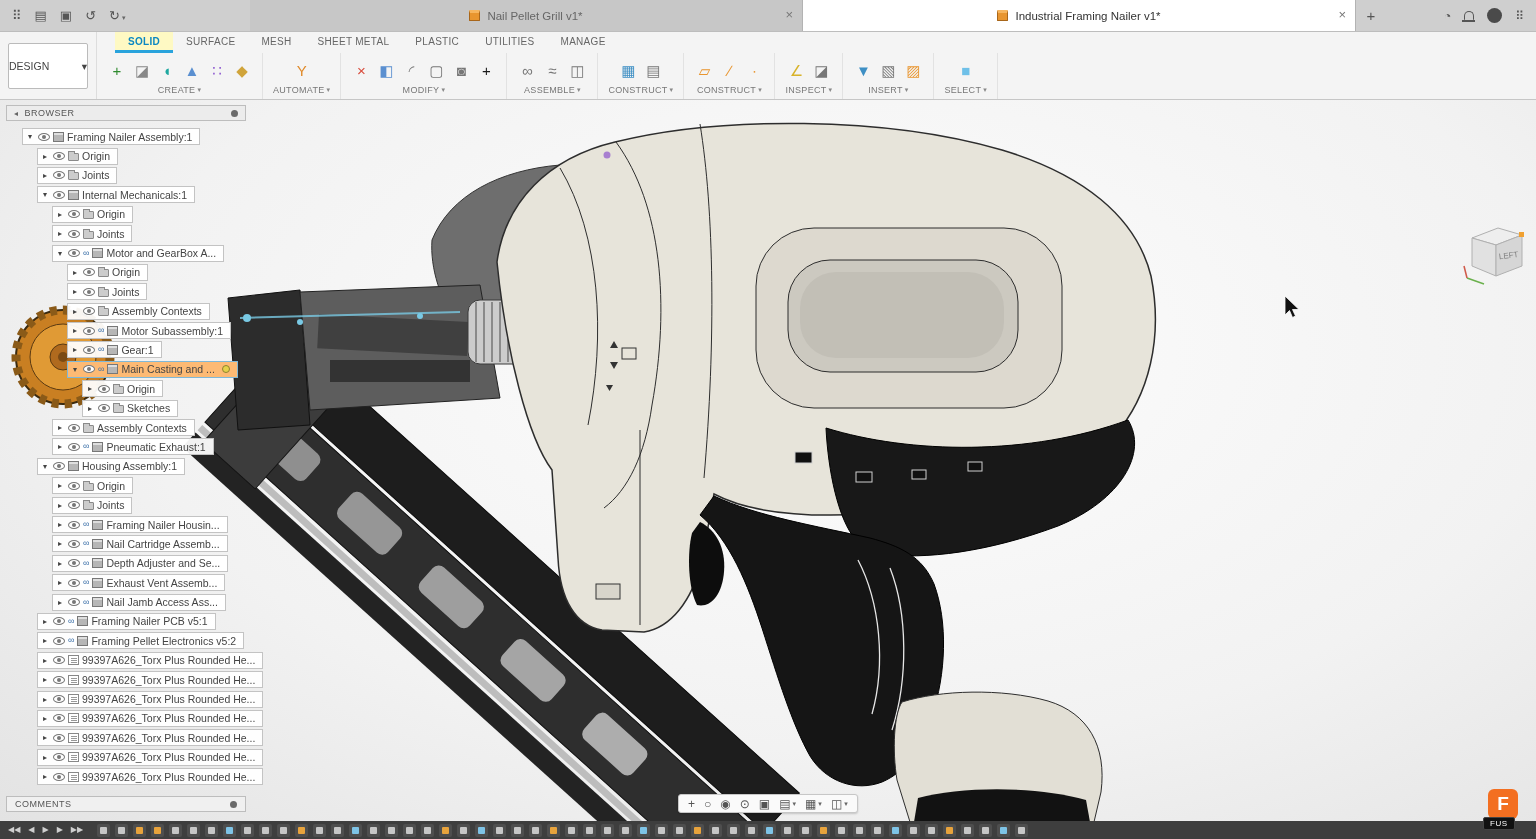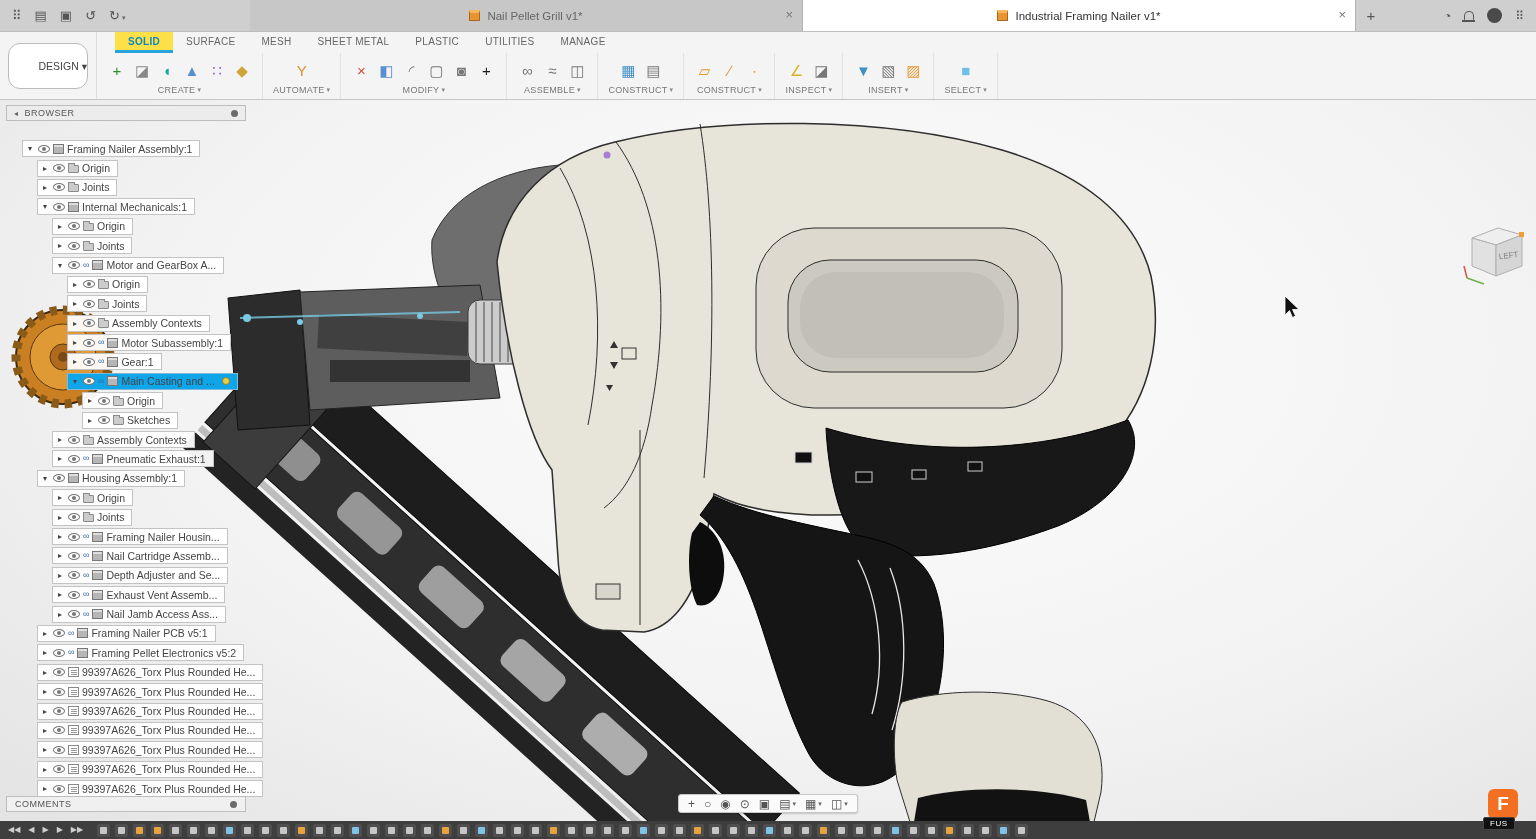--- a/index.html
+++ b/index.html
@@ -17,45 +17,45 @@
   .cube-icon { width:11px; height:11px; background:#e8952f; border:1px solid #a8661a; border-top:3px solid #f6b55e; border-radius:1px; }
   .tab-close { position:absolute; right:9px; top:8px; font-size:13px; color:#777; line-height:1; }
   .newtab { width:30px; display:flex; align-items:center; justify-content:center; font-size:15px; color:#555; }
   .tab-right { width:150px; display:flex; align-items:center; justify-content:flex-end; gap:13px; padding:0 12px; color:#555; font-size:12px; }
   .bell { position:relative; width:10px; height:9px; border:1.5px solid #555; border-bottom:none; border-radius:5px 5px 1px 1px; }
   .bell::after { content:""; position:absolute; left:-3px; bottom:-2px; width:13px; height:2px; background:#555; }
   .avatar { width:15px; height:15px; border-radius:50%; background:#4a4a4a; }
 
   
   .ribbon { position:absolute; top:32px; left:0; width:100%; height:68px; background:#f4f4f4; border-bottom:1px solid #c6c6c6; display:flex; }
-  .design-btn { margin:11px 8px 10px 8px; width:80px; border:1px solid #bbb; background:#fff; display:flex; align-items:center; justify-content:flex-end; gap:3px; font-size:10.5px; color:#444; border-radius:12px; }
+  .design-btn { margin:11px 8px 10px 8px; width:80px; border:1px solid #bbb; background:#fff; display:flex; align-items:center; justify-content:space-between; gap:3px; font-size:10.5px; color:#444; border-radius:2px; }
   .ribbon-right { flex:1; display:flex; flex-direction:column; border-left:1px solid #ddd; }
   .ribbon-tabs { height:21px; display:flex; align-items:stretch; padding-left:18px; font-size:10px; color:#666; }
   .rtab { display:flex; align-items:center; padding:0 13px; border-bottom:3px solid transparent; letter-spacing:.3px; }
-  .rtab.active { color:#0a87c2; border-bottom-color:#29a3dc; background:#fde047; font-weight:bold; }
+  .rtab.active { color:#0a87c2; border-bottom-color:#29a3dc; background:#fef9c3; font-weight:bold; }
   .ribbon-groups { flex:1; display:flex; align-items:stretch; }
   .rgroup { display:flex; flex-direction:column; align-items:center; justify-content:space-between; padding:2px 10px 1px 10px; border-right:1px solid #e2e2e2; }
   .ricons { display:flex; align-items:center; gap:5px; flex:1; }
   .ricon { min-width:20px; height:24px; display:flex; align-items:center; justify-content:center; font-size:15px; color:var(--icon-color,#666); line-height:1; }
   .rlabel { font-size:9px; color:#777; padding-bottom:3px; display:flex; align-items:center; gap:2px; letter-spacing:.3px; }
   .rlabel .grp-caret { font-size:7px; color:#888; }
 
   
   .viewport { position:absolute; top:100px; left:0; width:1536px; height:721px; background:radial-gradient(ellipse at 55% 35%, #fdfdfd 0%, #f2f2f2 60%, #e3e3e3 100%); }
   .model-svg { position:absolute; top:0; left:0; width:1536px; height:722px; }
 
   
   .browser { position:absolute; top:105px; left:6px; width:240px; }
   .bheader { height:16px; background:#ececec; border:1px solid #bdbdbd; display:flex; align-items:center; gap:6px; padding:0 7px; font-size:9px; color:#555; letter-spacing:.5px; }
   .bh-arrow { font-size:8px; color:#666; }
   .bh-dot { margin-left:auto; width:7px; height:7px; border-radius:50%; background:#6a6a6a; }
-  .btree { margin-top:18px; }
+  .btree { margin-top:6px; }
   .trow { display:flex; align-items:center; height:19.4px; padding-left:calc(16px + var(--indent,0)*15px); }
   .rowbox { display:inline-flex; align-items:center; gap:3px; background:rgba(255,255,255,.94); border:1px solid #c3c3c3; height:17px; padding:0 7px 0 2px; font-size:10.5px; color:#444; white-space:nowrap; }
-  .trow.selected .rowbox { background:#0ea5e9; border-color:#7fb8d8; }
+  .trow.selected .rowbox { background:#fdba74; border-color:#7fb8d8; }
   .arrow { width:10px; text-align:center; font-size:8px; color:#444; }
   .ar-open .arrow::before { content:"▾"; }
   .ar-closed .arrow::before { content:"▸"; }
   .eye { display:inline-block; width:12px; height:8px; border:1px solid #777; border-radius:50%; position:relative; background:#fff; flex:none; }
   .eye::after { content:""; position:absolute; left:50%; top:50%; width:4px; height:4px; margin:-2px 0 0 -2px; background:#777; border-radius:50%; }
   .linkic { display:none; }
   .link .linkic { display:inline-block; font-size:9px; color:#3a6fa8; line-height:1; }
   .linkic::before { content:"∞"; }
   .tico { display:inline-block; width:11px; height:10px; position:relative; flex:none; }
   .ic-folder .tico { background:#cccccc; border:1px solid #8a8a8a; border-radius:1px; margin-top:2px; height:8px; }

